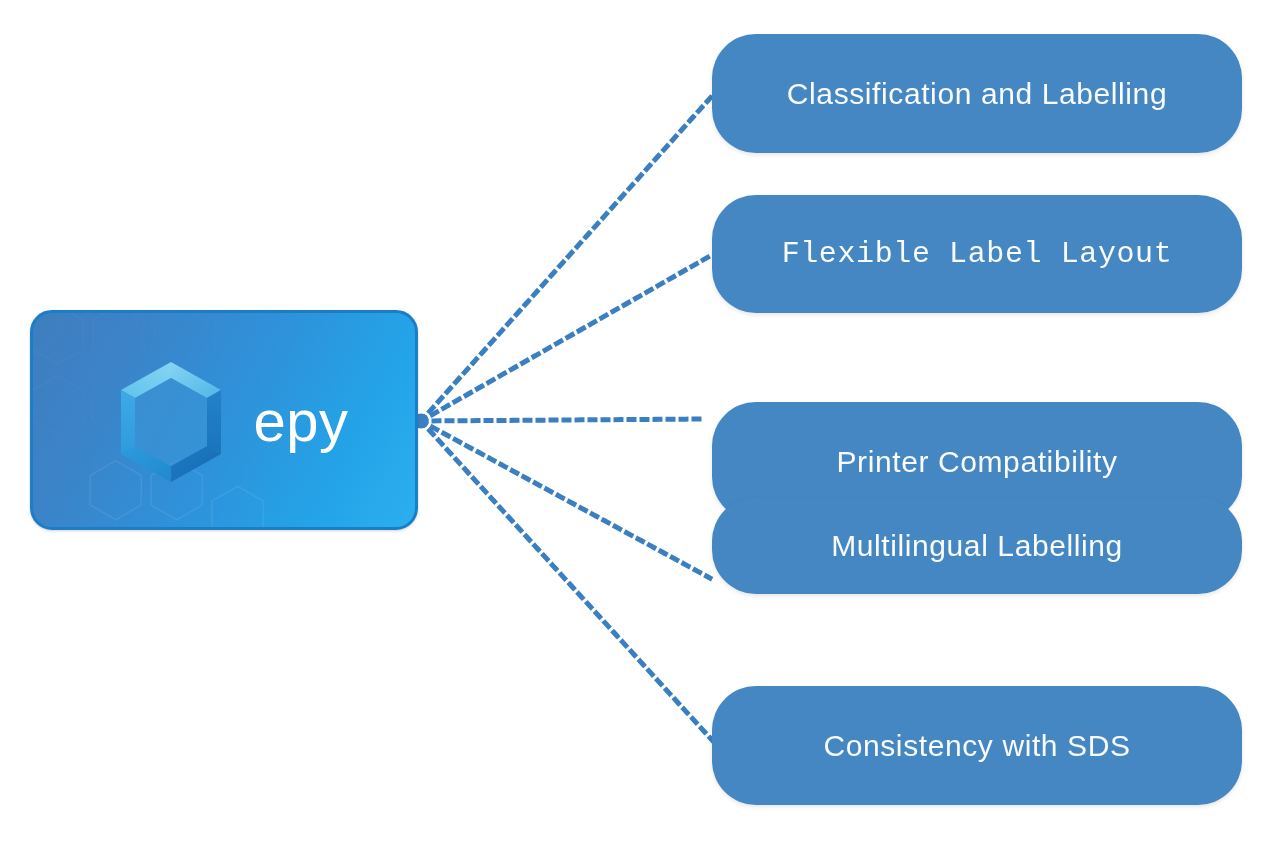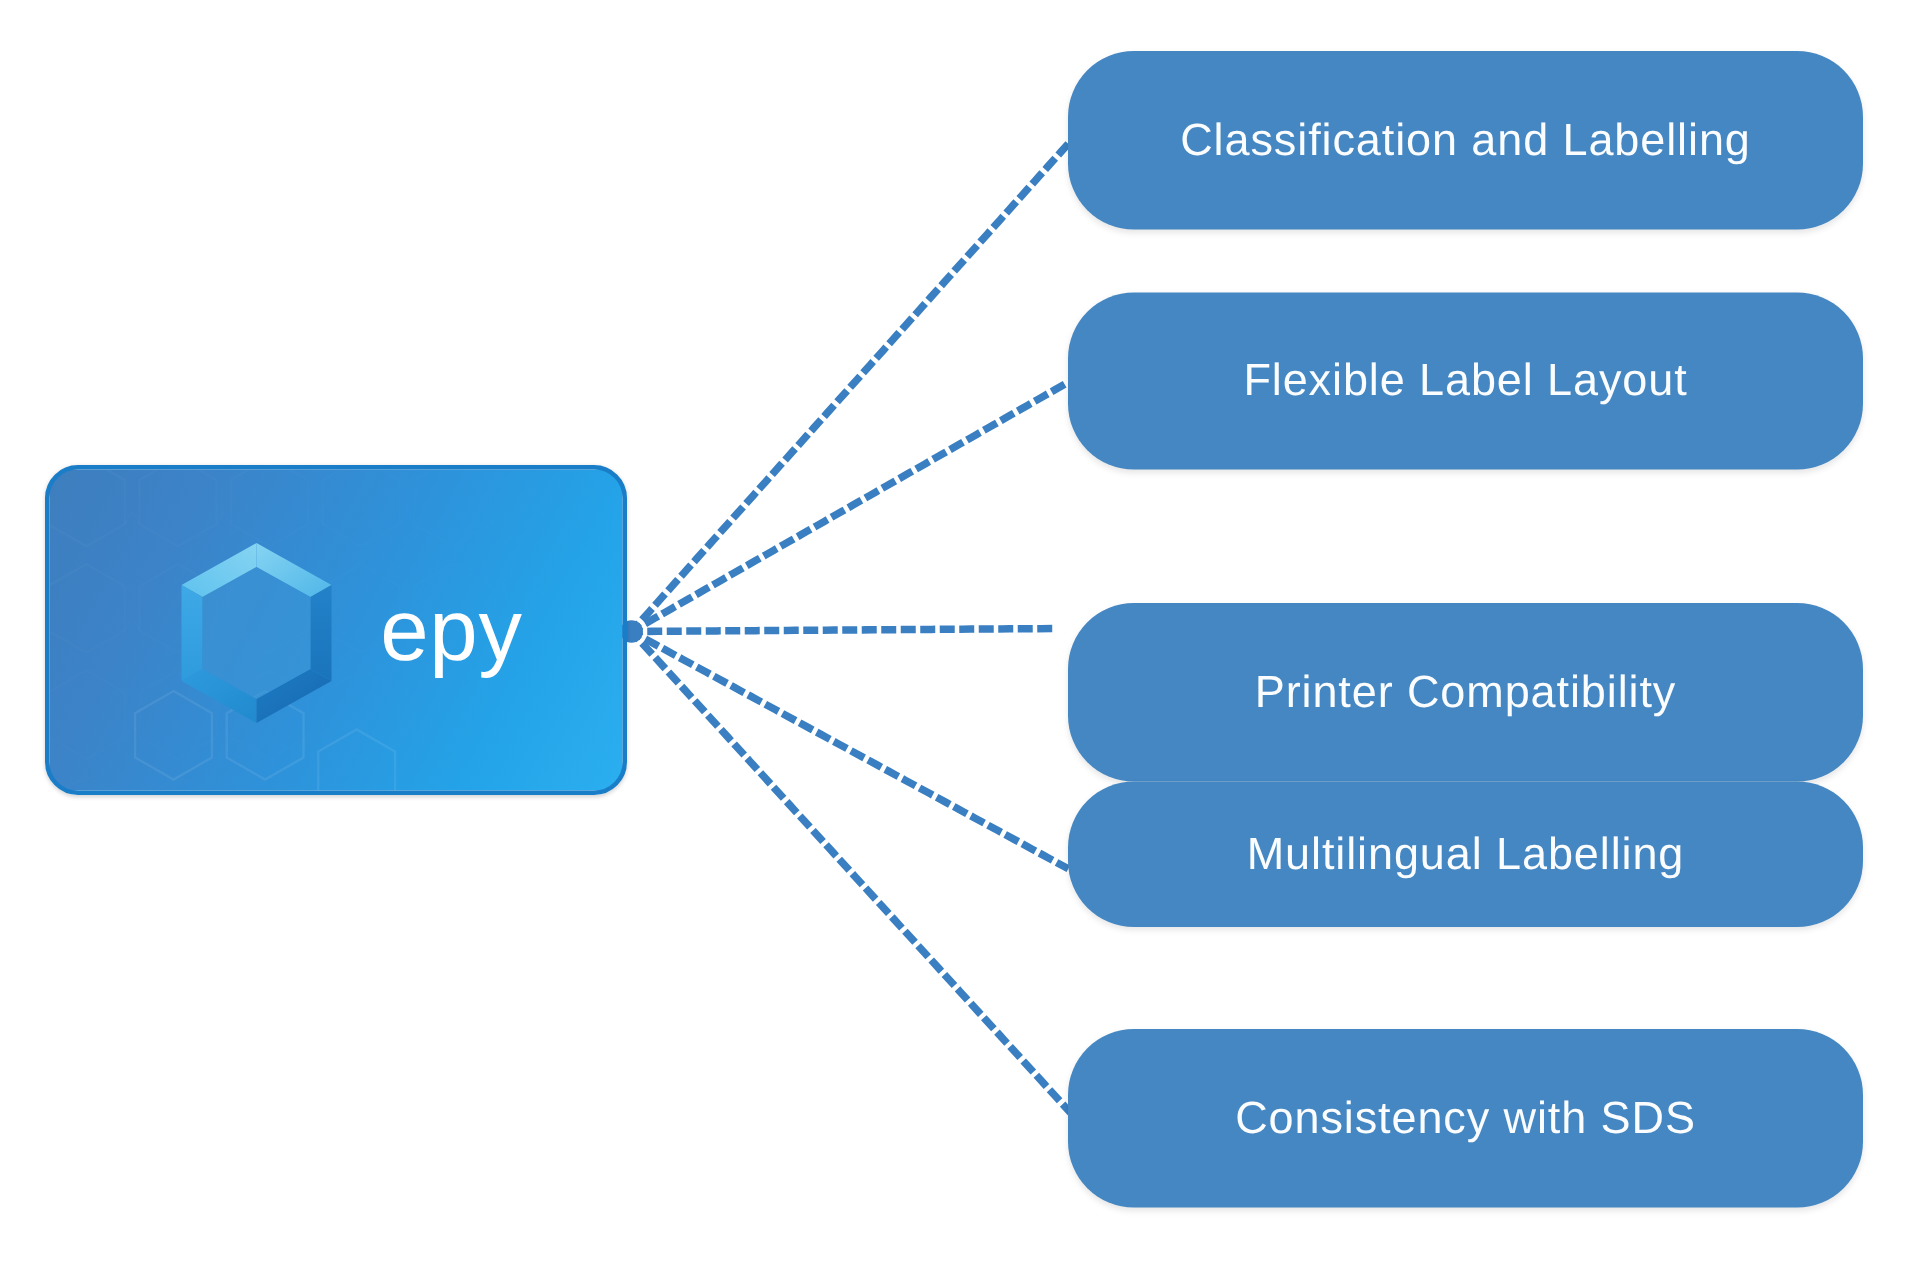--- a/index.html
+++ b/index.html
@@ -105,23 +105,23 @@
   }
   .feature-label {
     color: #FAFCFE;
     font-size: 30px;
     font-weight: 400;
     letter-spacing: 0.6px;
     text-align: center;
     white-space: nowrap;
   }
   #pill-0 { top: 34px;  height: 119px; }
-  #pill-1 { top: 195px; height: 118px; }
+  #pill-1 { top: 195px; height: 118px; font-family: Liberation Mono, monospace; }
   #pill-2 { top: 358px; height: 119px; margin-top: 44px; }
-  #pill-3 { top: 521px; height: 97px; }
+  #pill-3 { top: 497px; height: 97px; }
   #pill-4 { top: 686px; height: 119px; }
 </style>
 </head>
 <body>
 
 <div id="canvas">
 
   <svg id="connectors" viewBox="0 0 1286 848" xmlns="http://www.w3.org/2000/svg">
     <g fill="none" stroke="#3A7FC1" stroke-width="5" stroke-linecap="square" stroke-dasharray="5 8">
       <line x1="421" y1="421" x2="712" y2="96"></line>

